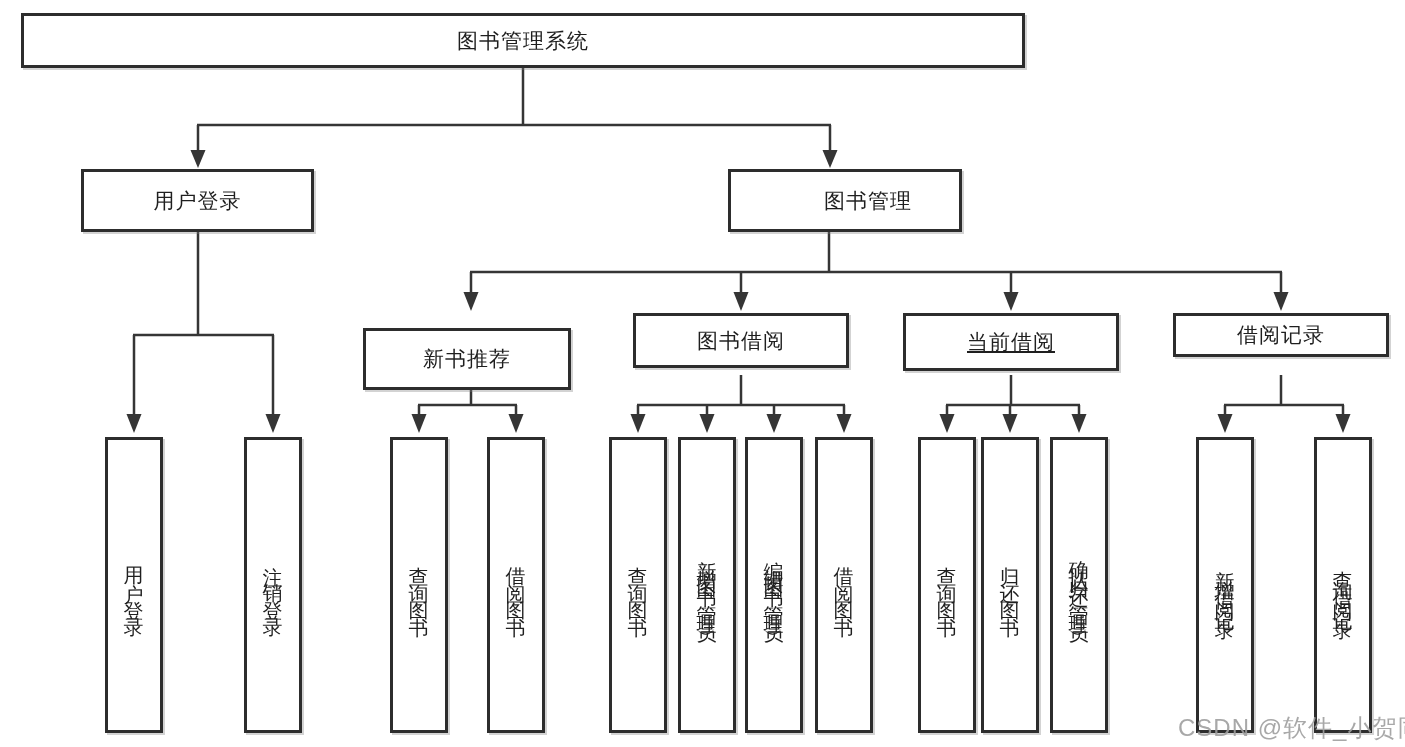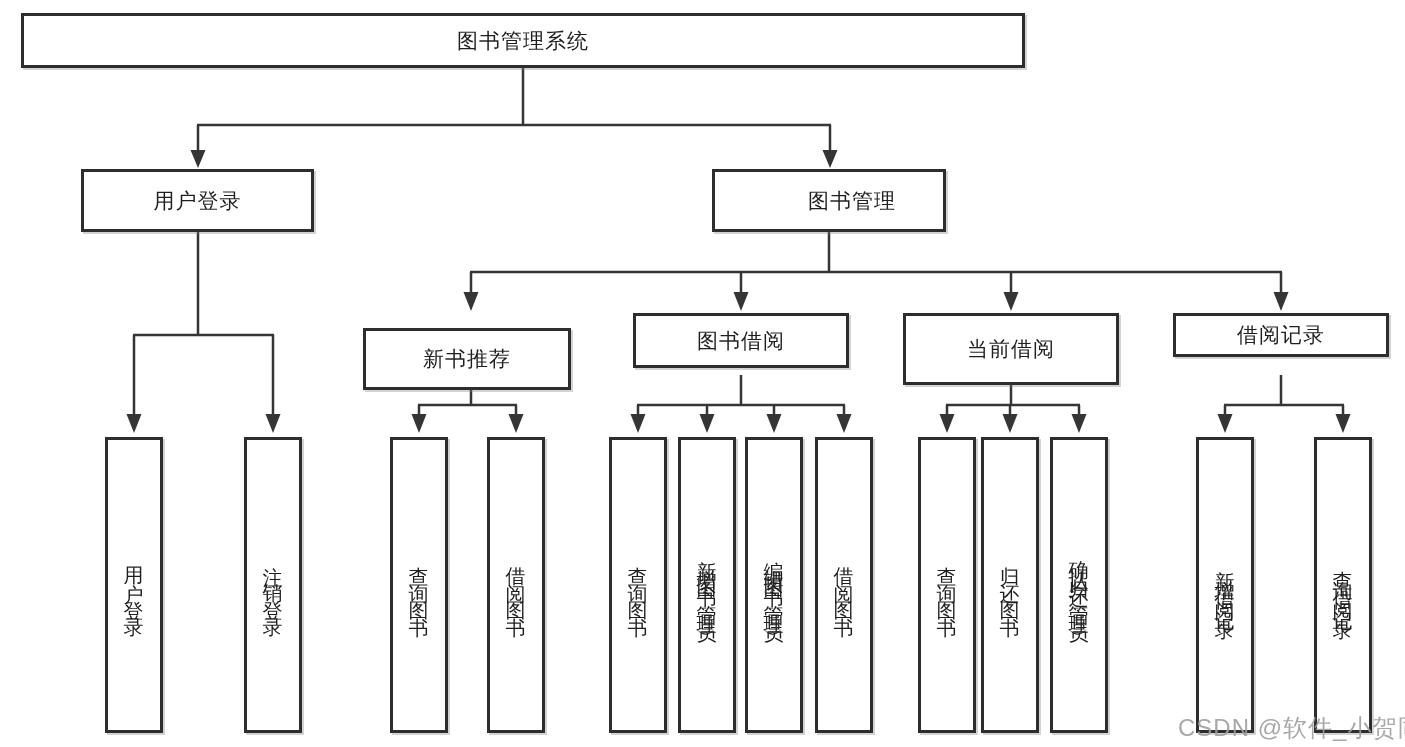--- a/index.html
+++ b/index.html
@@ -103,31 +103,31 @@
     </g>
   </svg>
 
   <div class="node" style="left:21px;top:13px;width:1004px;height:55px;">
     <span class="hlabel">图书管理系统</span>
   </div>
 
   <div class="node" style="left:81px;top:169px;width:233px;height:63px;">
     <span class="hlabel">用户登录</span>
   </div>
-  <div class="node" style="left:712px;top:169px;width:234px;height:63px;padding-left:46px;">
+  <div class="node" style="left:728px;top:169px;width:234px;height:63px;padding-left:46px;">
     <span class="hlabel">图书管理</span>
   </div>
 
   <div class="node" style="left:363px;top:328px;width:208px;height:62px;">
     <span class="hlabel">新书推荐</span>
   </div>
   <div class="node" style="left:633px;top:313px;width:216px;height:55px;">
     <span class="hlabel">图书借阅</span>
   </div>
-  <div class="node" style="left:903px;top:313px;width:216px;height:72px;">
+  <div class="node" style="left:903px;top:313px;width:216px;height:58px;text-decoration:underline;">
     <span class="hlabel">当前借阅</span>
   </div>
   <div class="node" style="left:1173px;top:313px;width:216px;height:44px;">
     <span class="hlabel">借阅记录</span>
   </div>
 
   <div class="node leaf" style="left:105px;top:437px;width:58px;height:296px;">
     <span class="vt s">用户登录</span>
   </div>
   <div class="node leaf" style="left:244px;top:437px;width:58px;height:296px;">

